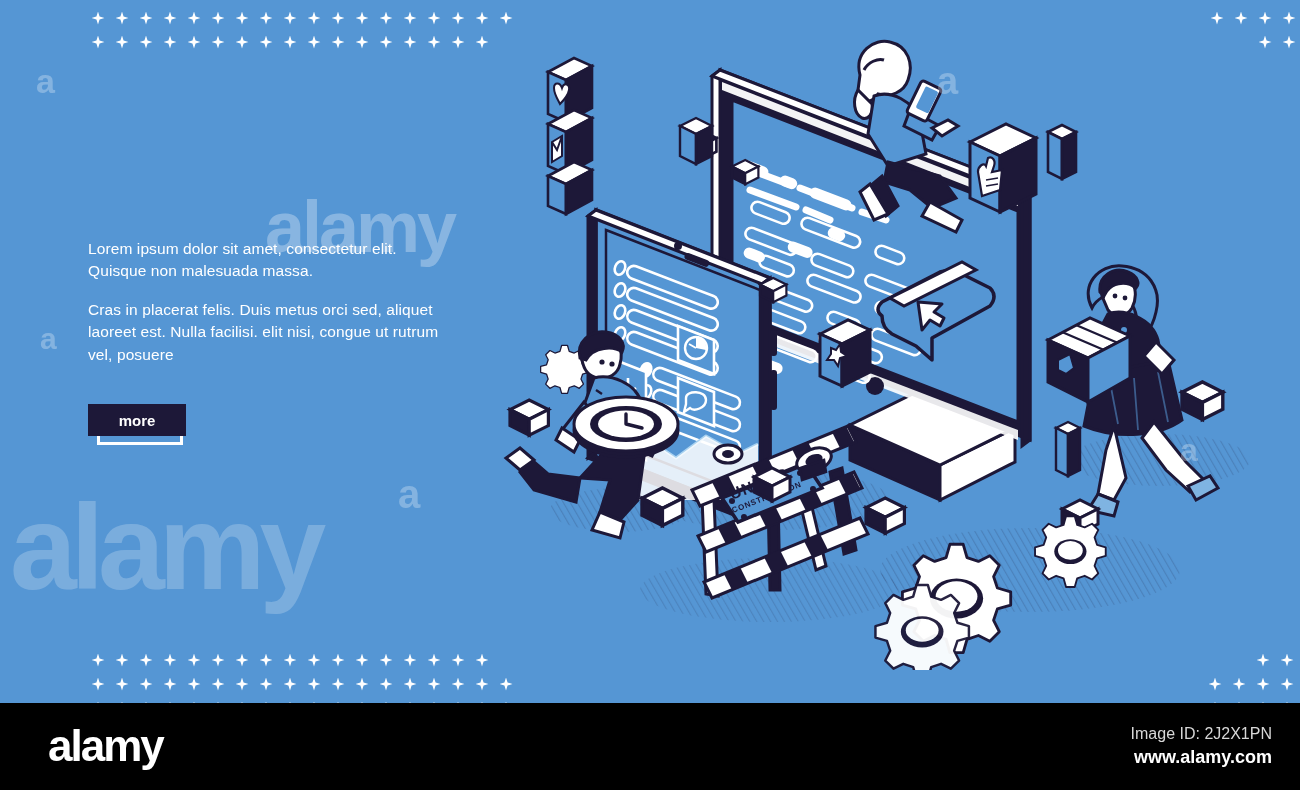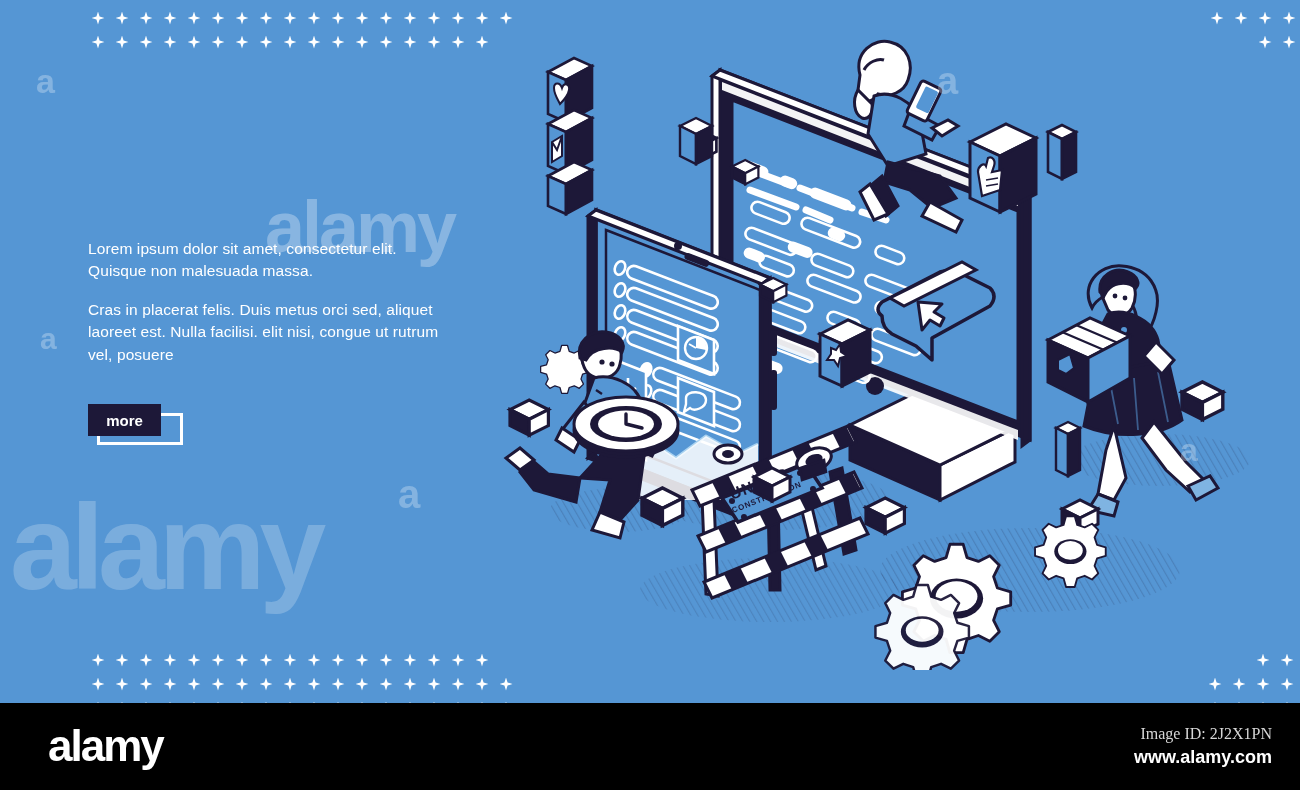--- a/index.html
+++ b/index.html
@@ -51,21 +51,21 @@
     margin-top:36px; letter-spacing:.1px;
   }
   .para.second { margin-top:16px; }
 
   .more-wrap { position:relative; margin-top:38px; width:98px; height:34px; }
   .more-frame {
     position:absolute; left:9px; top:9px; width:86px; height:32px;
     border:3px solid #ffffff; background:transparent;
   }
   .more-btn {
-    position:absolute; left:0; top:0; width:73px; height:32px;
+    position:absolute; left:0; top:0; width:98px; height:32px;
     background:#1d1838; color:#ffffff;
     font-size:15px; font-weight:bold;
     display:flex; align-items:center; justify-content:center;
     border:none; cursor:pointer; font-family:inherit;
   }
 
   
   .art { position:absolute; left:470px; top:30px; width:830px; height:640px; }
   .art svg { display:block; }
 
@@ -94,21 +94,21 @@
     position:absolute; left:0; top:703px; width:1300px; height:87px;
     background:#000000;
   }
   .footer-logo {
     position:absolute; left:48px; top:18px;
     color:#fff; font-size:44px; font-weight:bold;
     letter-spacing:-2px; font-family:"Liberation Sans", sans-serif;
   }
   .footer-id {
     position:absolute; right:28px; top:22px;
-    color:#d7d7d7; font-size:16px; text-align:right; width:260px;font-family:Liberation Serif, serif;
+    color:#d7d7d7; font-size:16px; text-align:right; width:260px;
   }
   .footer-url {
     position:absolute; right:28px; top:44px;
     color:#ffffff; font-size:18px; font-weight:bold;
     text-align:right; width:260px;
   }
 </style>
 </head>
 <body>
 

